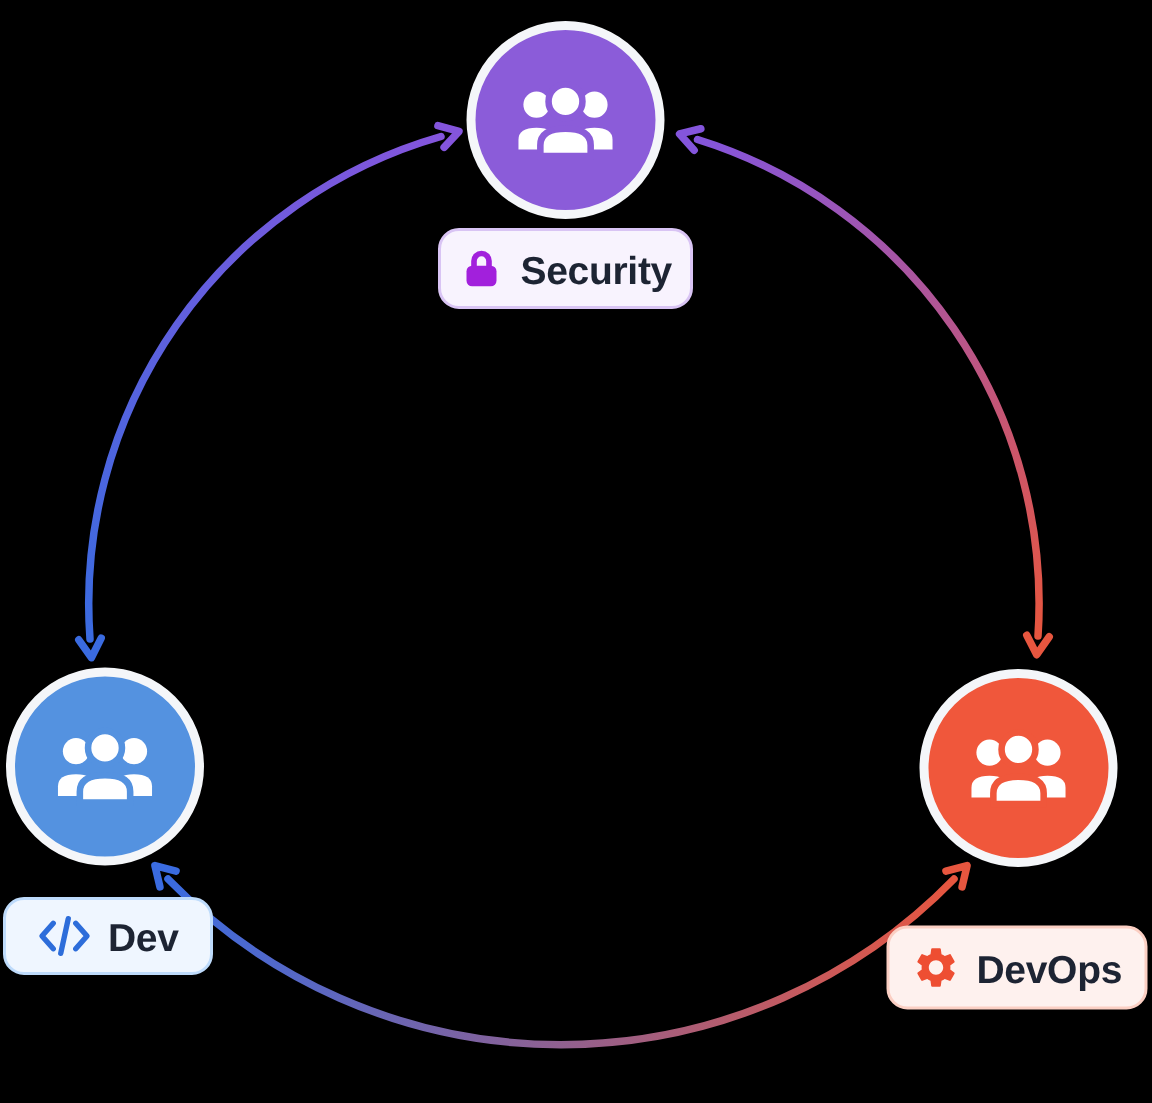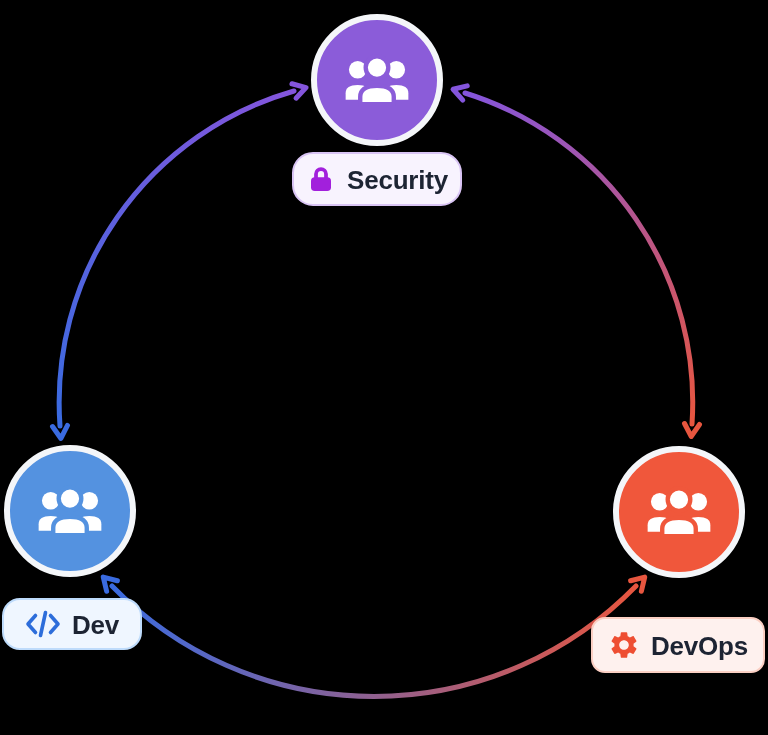--- a/index.html
+++ b/index.html
@@ -40,23 +40,23 @@
   .pill-text {
     font-size: 26px;
     font-weight: 700;
     letter-spacing: -0.2px;
     line-height: 1;
     padding-top: 1px;
   }
   .badge-icon { flex: 0 0 auto; display: block; }
   
   #sec-circle { left: 311px; top: 14px; }
-  #sec-pill   { left: 292px; top: 152px; width: 170px; height: 54px; border-radius: 21px; }
+  #sec-pill   { left: 292px; top: 152px; width: 170px; height: 54px; }
   #dev-circle { left: 4px;   top: 445px; }
-  #dev-pill   { left: 2px;   top: 598px; width: 140px; height: 52px; border-radius: 18px; }
+  #dev-pill   { left: 2px;   top: 598px; width: 140px; height: 52px; }
   #ops-circle { left: 613px; top: 446px; }
   #ops-pill   { left: 591px; top: 597px; width: 174px; height: 56px; }
 </style>
 </head>
 <body>
 
 <div class="stage">
 
   <svg class="arcs" width="768" height="735" viewBox="0 0 768 735">
     <defs>

